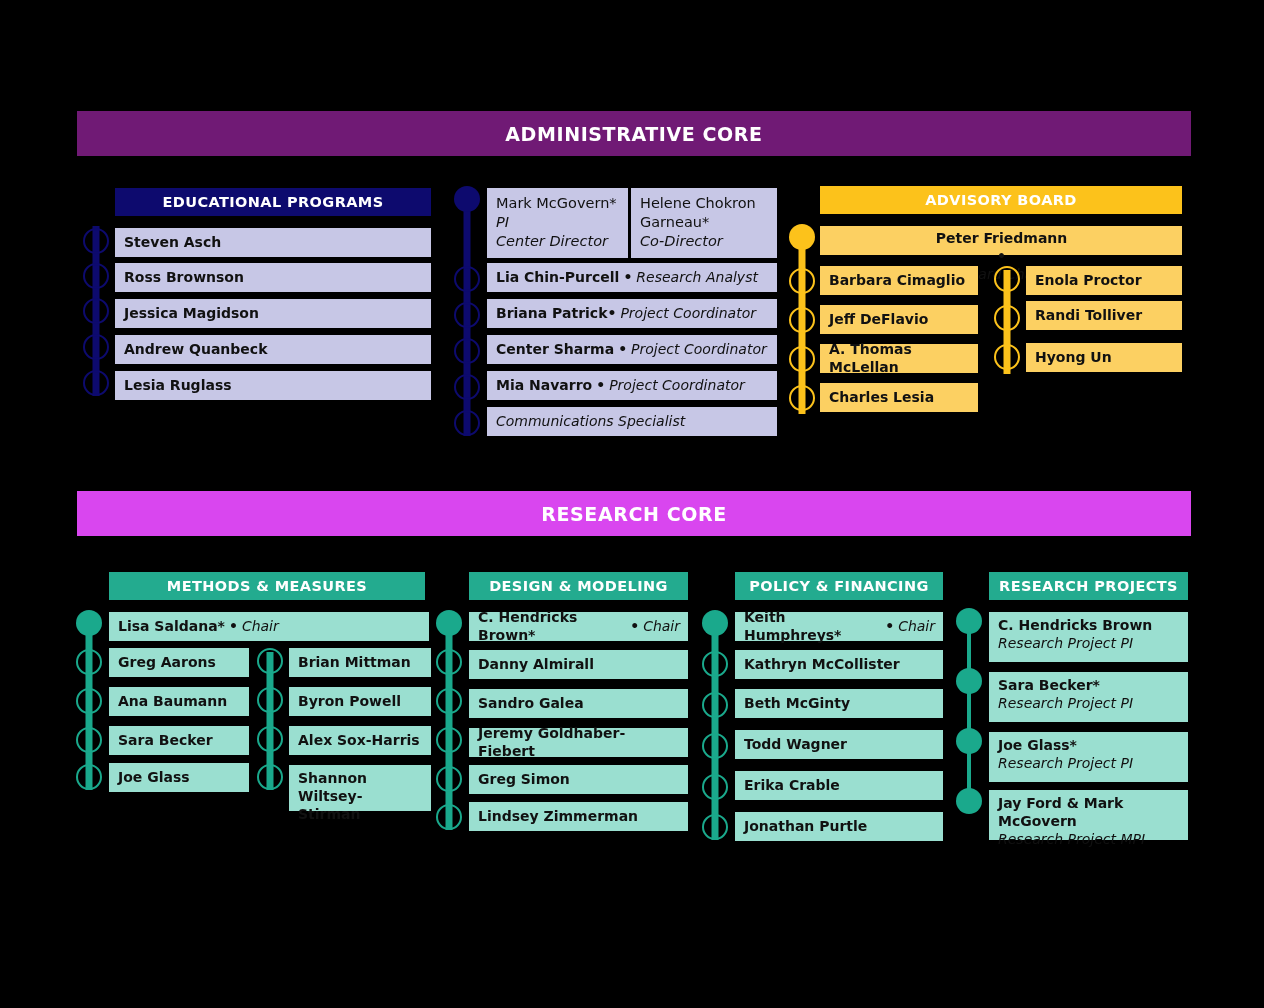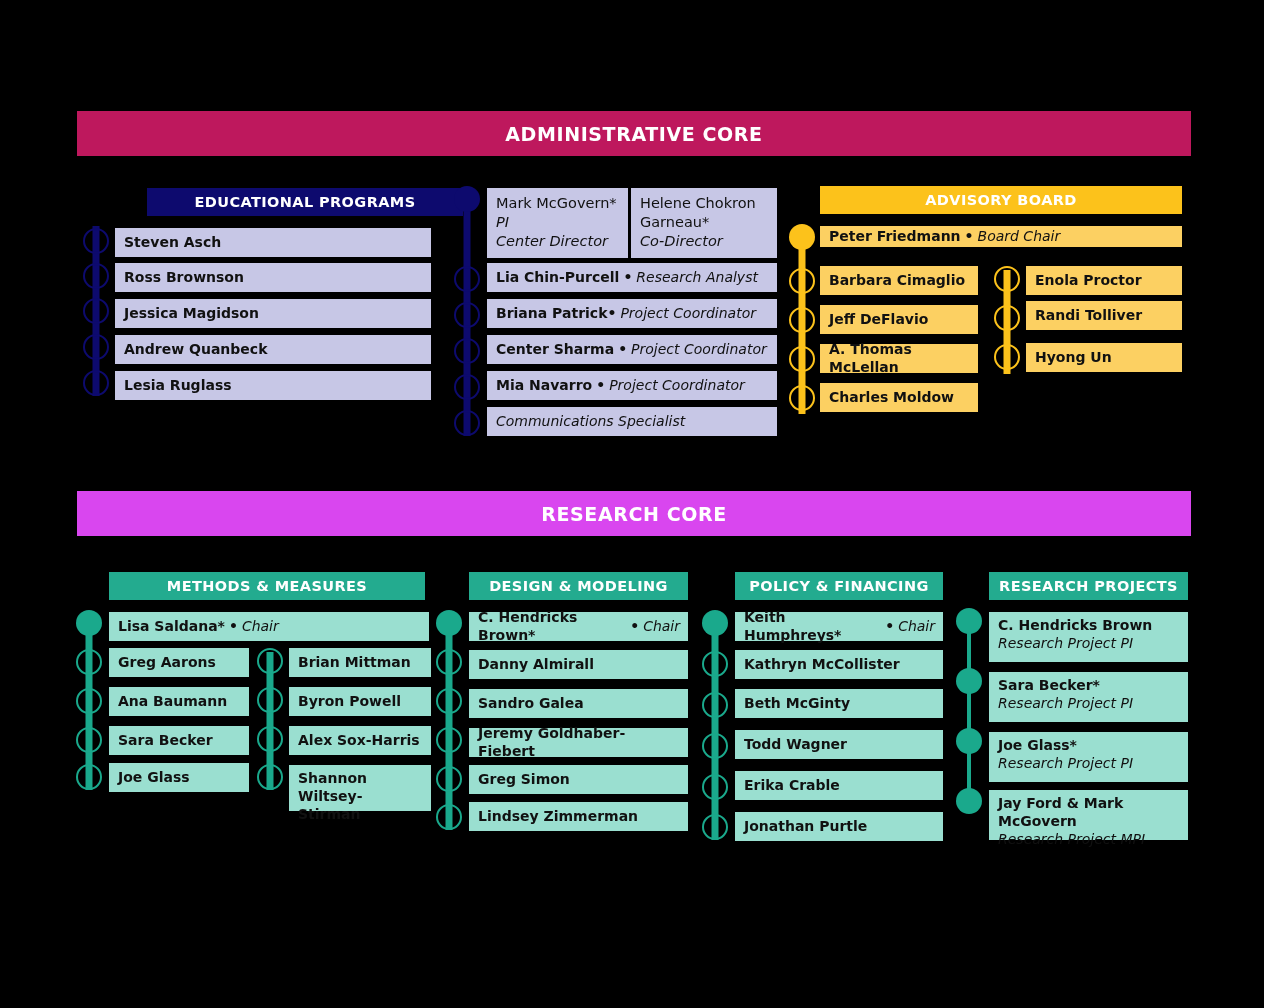--- a/index.html
+++ b/index.html
@@ -29,21 +29,21 @@
     align-items: center;
     justify-content: center;
     color: #ffffff;
     font-weight: 700;
     font-size: 19px;
     letter-spacing: 0.6px;
   }
   .core-banner.admin {
     left: 77px; top: 111px;
     width: 1114px; height: 45px;
-    background: #be185d;
+    background: #701a75;
   }
   .core-banner.research {
     left: 77px; top: 491px;
     width: 1114px; height: 45px;
     background: #d946ef;
   }
 
   
   .group-head {
     position: absolute;
@@ -118,21 +118,21 @@
 </style>
 </head>
 <body>
 
 <div class="stage">
 
   <div class="core-banner admin">
     <span>ADMINISTRATIVE CORE</span>
   </div>
 
-  <div class="group-head navy" style="left:115px; top:188px; width:316px;margin-left:32px;">
+  <div class="group-head navy" style="left:115px; top:188px; width:316px;">
     <span>EDUCATIONAL PROGRAMS</span>
   </div>
 
   <div class="conn" style="left:83px; top:226px; width:26px; height:170px;">
     <div class="spine" style="top:0; width:7px; height:170px; background:#0d0a6e;"></div>
     <div class="node hollow" style="top:2px;   margin-left:-13px; width:26px; height:26px; border:2px solid #0d0a6e;"></div>
     <div class="node hollow" style="top:37px;  margin-left:-13px; width:26px; height:26px; border:2px solid #0d0a6e;"></div>
     <div class="node hollow" style="top:72px;  margin-left:-13px; width:26px; height:26px; border:2px solid #0d0a6e;"></div>
     <div class="node hollow" style="top:108px; margin-left:-13px; width:26px; height:26px; border:2px solid #0d0a6e;"></div>
     <div class="node hollow" style="top:144px; margin-left:-13px; width:26px; height:26px; border:2px solid #0d0a6e;"></div>
@@ -206,37 +206,37 @@
 
   <div class="conn" style="left:789px; top:224px; width:26px; height:190px;">
     <div class="spine" style="top:6px; width:7px; height:184px; background:#fcc21b;"></div>
     <div class="node" style="top:0px;   margin-left:-13px; width:26px; height:26px; background:#fcc21b;"></div>
     <div class="node hollow" style="top:44px;  margin-left:-13px; width:26px; height:26px; border:2px solid #fcc21b;"></div>
     <div class="node hollow" style="top:83px;  margin-left:-13px; width:26px; height:26px; border:2px solid #fcc21b;"></div>
     <div class="node hollow" style="top:122px; margin-left:-13px; width:26px; height:26px; border:2px solid #fcc21b;"></div>
     <div class="node hollow" style="top:161px; margin-left:-13px; width:26px; height:26px; border:2px solid #fcc21b;"></div>
   </div>
 
-  <div class="row gold" style="left:820px; top:226px; width:362px; height:21px;">
+  <div class="row gold" style="left:820px; top:226px; width:362px; height:29px;flex-direction:column;">
     <span class="nm">Peter Friedmann</span>
     <span class="sep">•</span>
     <span class="rl">Board Chair</span>
   </div>
 
   <div class="row gold" style="left:820px; top:266px; width:158px; height:29px;">
     <span class="nm">Barbara Cimaglio</span>
   </div>
   <div class="row gold" style="left:820px; top:305px; width:158px; height:29px;">
     <span class="nm">Jeff DeFlavio</span>
   </div>
   <div class="row gold" style="left:820px; top:344px; width:158px; height:29px;">
     <span class="nm">A. Thomas McLellan</span>
   </div>
   <div class="row gold" style="left:820px; top:383px; width:158px; height:29px;">
-    <span class="nm">Charles Moldow</span>
+    <span class="nm">Charles Lesia</span>
   </div>
 
   <div class="conn" style="left:994px; top:266px; width:26px; height:112px;">
     <div class="spine" style="top:4px; width:7px; height:104px; background:#fcc21b;"></div>
     <div class="node hollow" style="top:0px;  margin-left:-13px; width:26px; height:26px; border:2px solid #fcc21b;"></div>
     <div class="node hollow" style="top:39px; margin-left:-13px; width:26px; height:26px; border:2px solid #fcc21b;"></div>
     <div class="node hollow" style="top:78px; margin-left:-13px; width:26px; height:26px; border:2px solid #fcc21b;"></div>
   </div>
 
   <div class="row gold" style="left:1026px; top:266px; width:156px; height:29px;">

